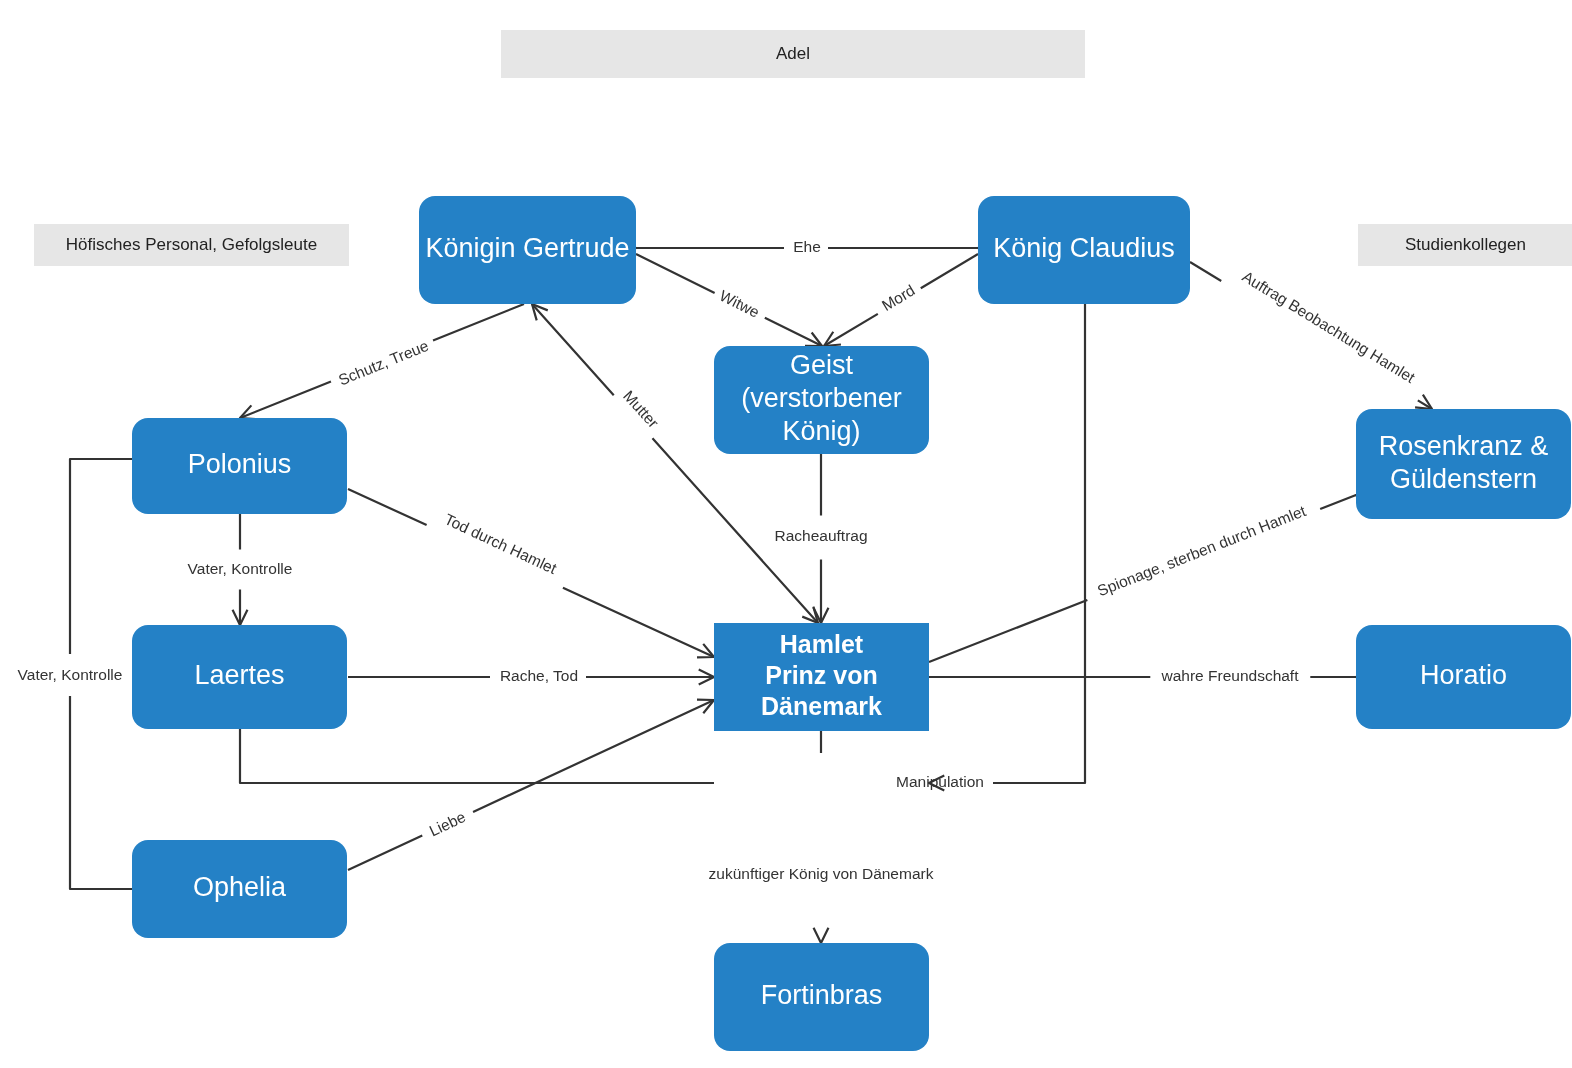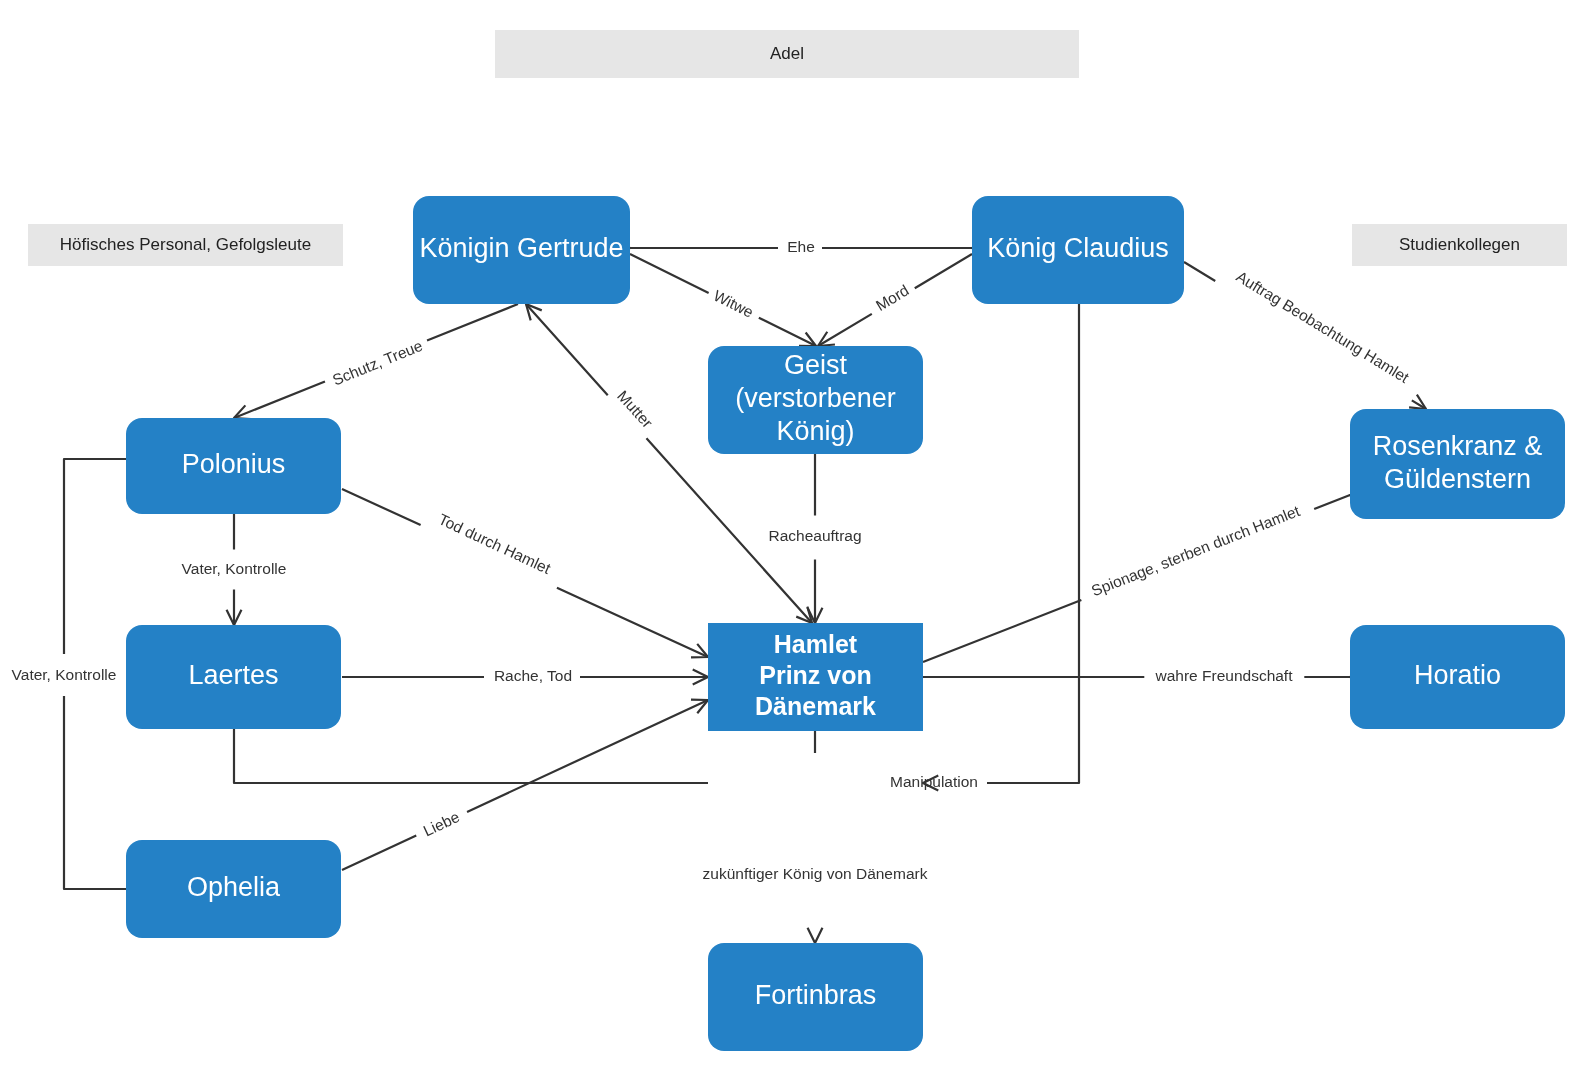--- a/index.html
+++ b/index.html
@@ -9,21 +9,21 @@
   }
   body {
     width: 1572px;
     height: 1068px;
     font-family: "Liberation Sans", sans-serif;
     overflow: hidden;
     position: relative;
   }
   #diagram-root {
     position: absolute;
-    left: 6px; top: 0;
+    left: 12px; top: 0;
     width: 1432px;
     height: 1068px;
     border-radius: 25px;
   }
   svg#graph {
     display: block;
     width: 1572px;
     height: 1068px;
   }
   .group-band-rect {

